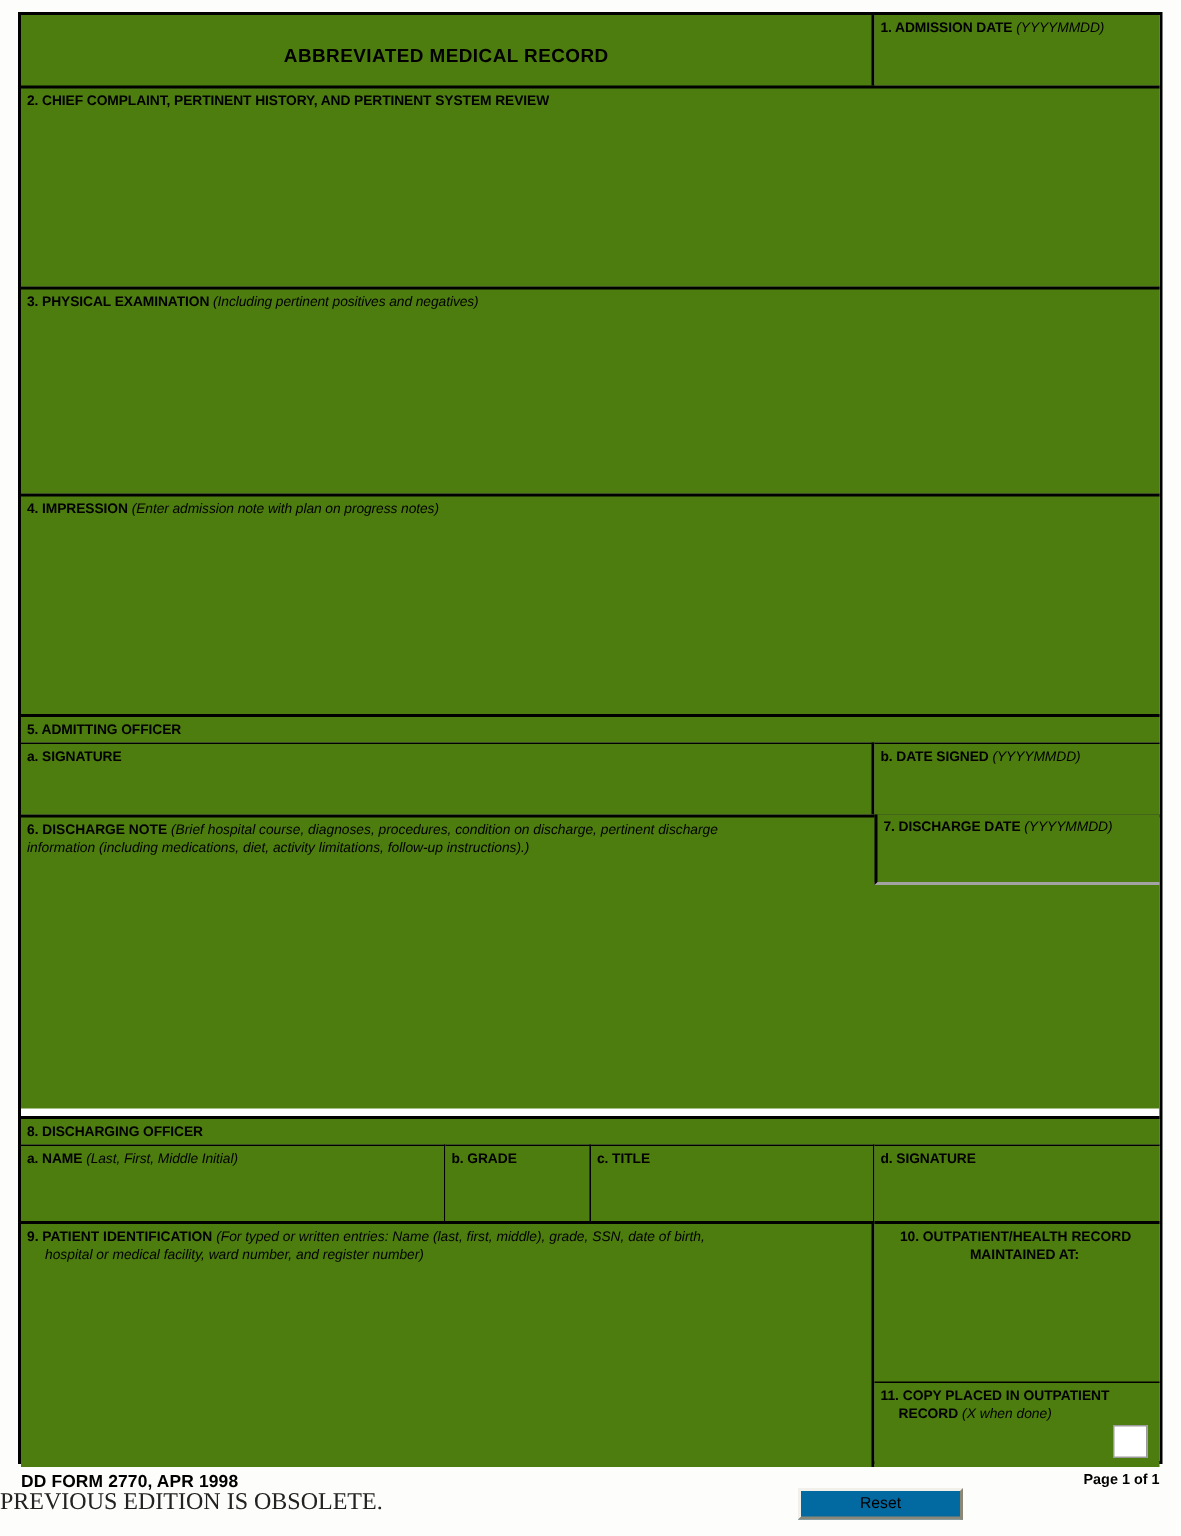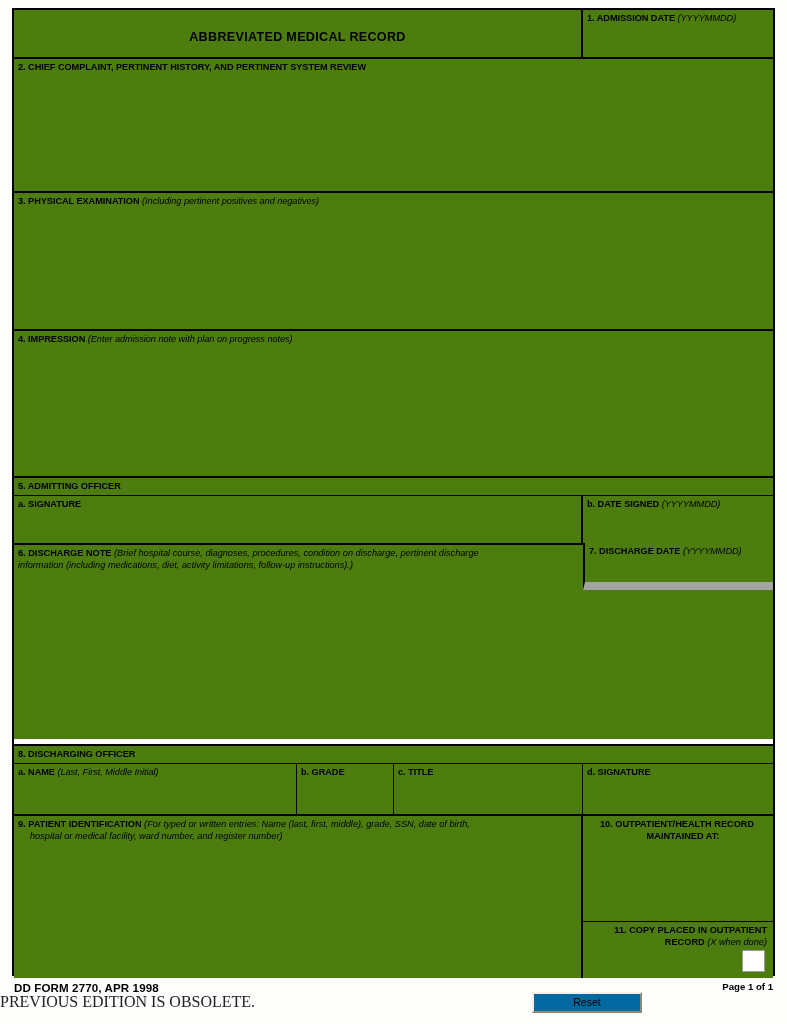--- a/index.html
+++ b/index.html
@@ -200,21 +200,21 @@
 
     <div class="fld bt" style="left:0; top:533px; width:759px; height:196px; border-top:2px solid #000;">
       <span class="hang" style="width:560px;">
         <span>6. DISCHARGE NOTE</span>
         <span class="it">(Brief hospital course, diagnoses, procedures, condition on discharge, pertinent discharge</span>
         <span class="it" style="display:block;">information (including medications, diet, activity limitations, follow-up instructions).)</span>
       </span>
       <span></span>
     </div>
 
-    <div class="fld" style="left:569px; top:533px; width:190px; height:47px; border-left:2px solid #000; border-bottom:8px solid #a3a3a3;">
+    <div class="fld" style="left:569px; top:533px; width:190px; height:47px; border-left:2px solid #000; border-bottom:2px solid #a3a3a3;">
       <span class="lbl">
         <span>7. DISCHARGE DATE</span>
         <span class="it">(YYYYMMDD)</span>
       </span>
       <span></span>
     </div>
 
     <div class="fld bt" style="left:0; top:734px; width:759px; height:19px; border-top:2px solid #000;">
       <span class="lbl">8. DISCHARGING OFFICER</span>
     </div>
@@ -252,21 +252,21 @@
     </div>
 
     <div class="fld bt bb" style="left:569px; top:804px; width:190px; height:108px; border-top:2px solid #000;">
       <span class="hang">
         <span>10. OUTPATIENT/HEALTH RECORD</span>
         <span class="cont">MAINTAINED AT:</span>
       </span>
       <span></span>
     </div>
 
-    <div class="fld" style="left:569px; top:912px; width:190px; height:56px;text-align:right;">
+    <div class="fld" style="left:569px; top:912px; width:190px; height:56px;">
       <span class="hang">
         <span>11. COPY PLACED IN OUTPATIENT</span>
         <span class="cont">
           <span>RECORD</span>
           <span class="it">(X when done)</span>
         </span>
       </span>
       <div class="checkbox" style="right:8px; bottom:6px;">
         <span style="display:block;text-align:center;font-size:14px;font-weight:bold;line-height:20px;"></span>
       </div>

